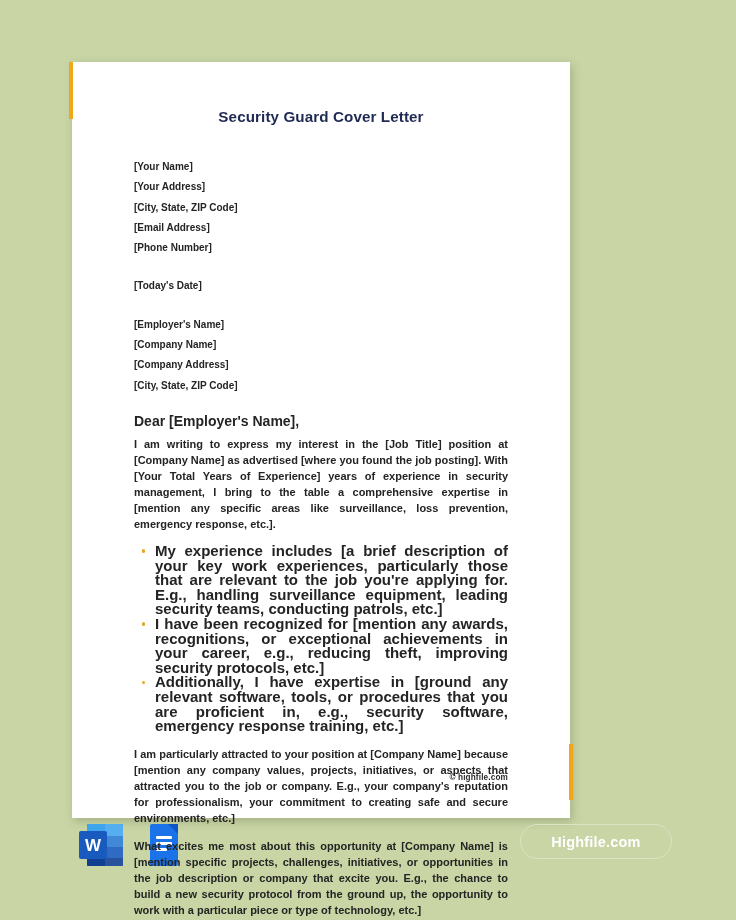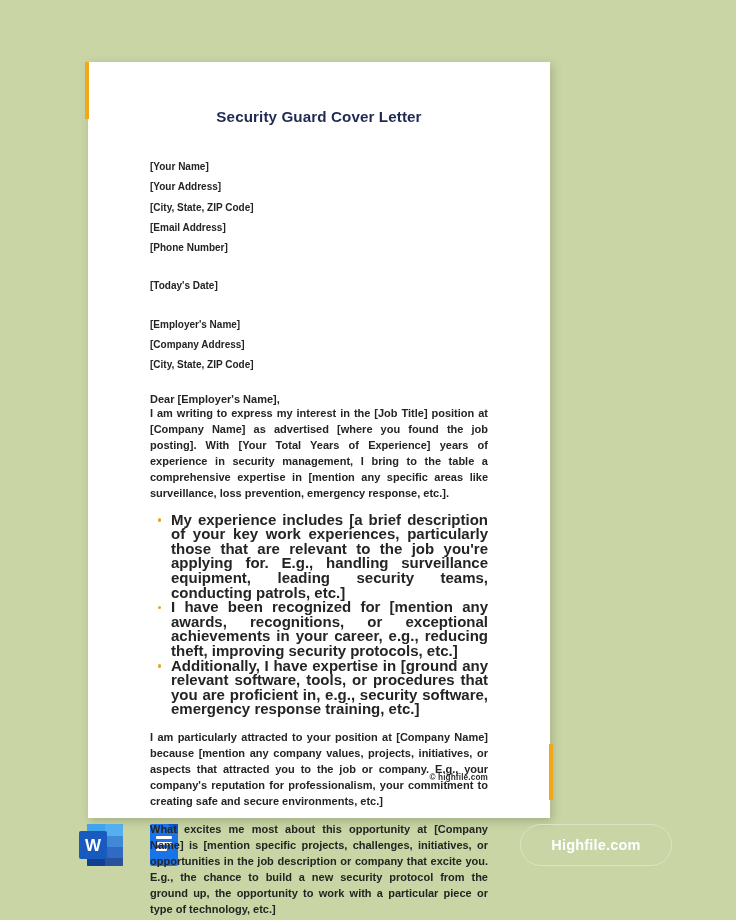--- a/index.html
+++ b/index.html
@@ -12,23 +12,23 @@
 
   body {
     background: #c9d5a5;
     font-family: "Liberation Sans", sans-serif;
     position: relative;
   }
 
   
   .page-wrap {
     position: absolute;
-    left: 88px;
+    left: 72px;
     top: 62px;
-    width: 462px;
+    width: 498px;
     height: 756px;
   }
 
   .page {
     position: absolute;
     inset: 0;
     background: #ffffff;
     box-shadow: 2px 3px 9px rgba(80, 90, 60, 0.30);
   }
 
@@ -73,23 +73,24 @@
     font-weight: bold;
     color: #242424;
     line-height: 20.3px;
     white-space: nowrap;
   }
 
   .block-gap { height: 18px; }
   .block-gap-sm { height: 17px; }
 
   .salutation {
-    font-size: 11px;
+    font-size: 14px;
     font-weight: bold;
     color: #242424;
+    margin-bottom: 7px;
   }
 
   .para {
     font-size: 11px;
     font-weight: bold;
     color: #242424;
     line-height: 16px;
     text-align: justify;
     margin-bottom: 12px;
   }
@@ -224,21 +225,21 @@
   }
   .gdocs-ico .l1 { top: 15px; width: 16px; }
   .gdocs-ico .l2 { top: 21px; width: 16px; }
   .gdocs-ico .l3 { top: 27px; width: 11px; }
 
   .brand-pill {
     position: absolute;
     right: 64px;
     top: 6px;
     width: 152px;
-    height: 42px;
+    height: 35px;
     border: 1.5px solid #dbe4c4;
     border-radius: 21px;
     display: flex;
     align-items: center;
     justify-content: center;
     cursor: pointer;
     background: transparent;
   }
   .brand-pill span {
     font-size: 14.5px;
@@ -269,20 +270,21 @@
     </div>
 
     <div class="block-gap"></div>
 
     <div class="addr-line">[Today's Date]</div>
 
     <div class="block-gap"></div>
 
     <div>
       <div class="addr-line">[Employer's Name]</div>
+      <div class="addr-line">[Company Name]</div>
       <div class="addr-line">[Company Address]</div>
       <div class="addr-line">[City, State, ZIP Code]</div>
     </div>
 
     <div class="block-gap-sm"></div>
 
     <div class="salutation">Dear [Employer's Name],</div>
 
     <div class="para">I am writing to express my interest in the [Job Title] position at [Company Name] as advertised [where you found the job posting]. With [Your Total Years of Experience] years of experience in security management, I bring to the table a comprehensive expertise in [mention any specific areas like surveillance, loss prevention, emergency response, etc.].</div>
 

